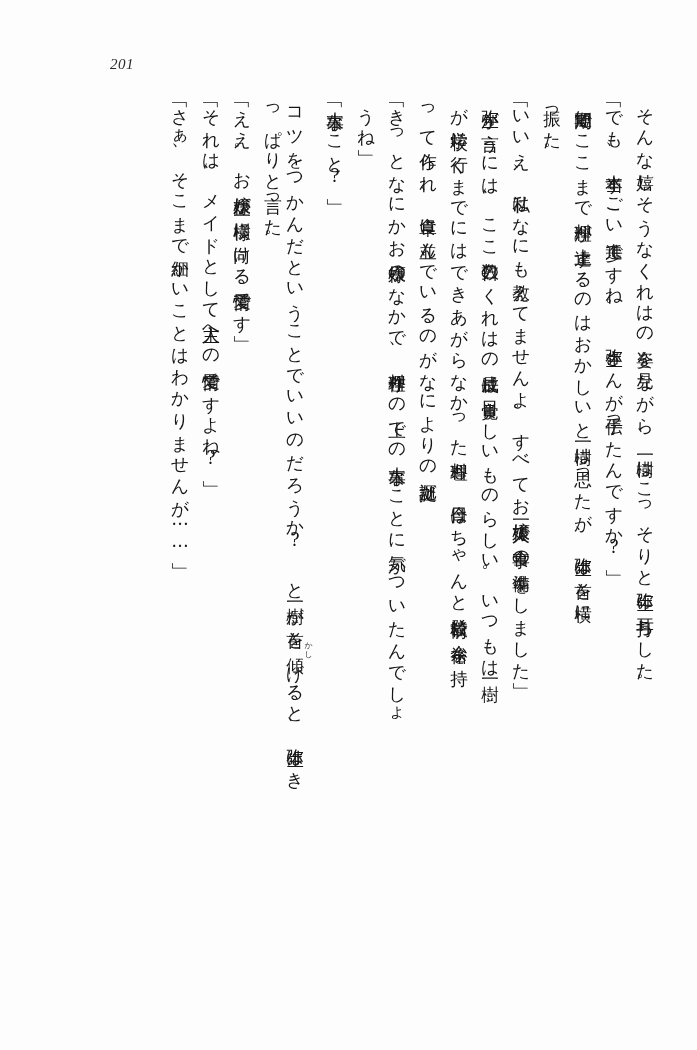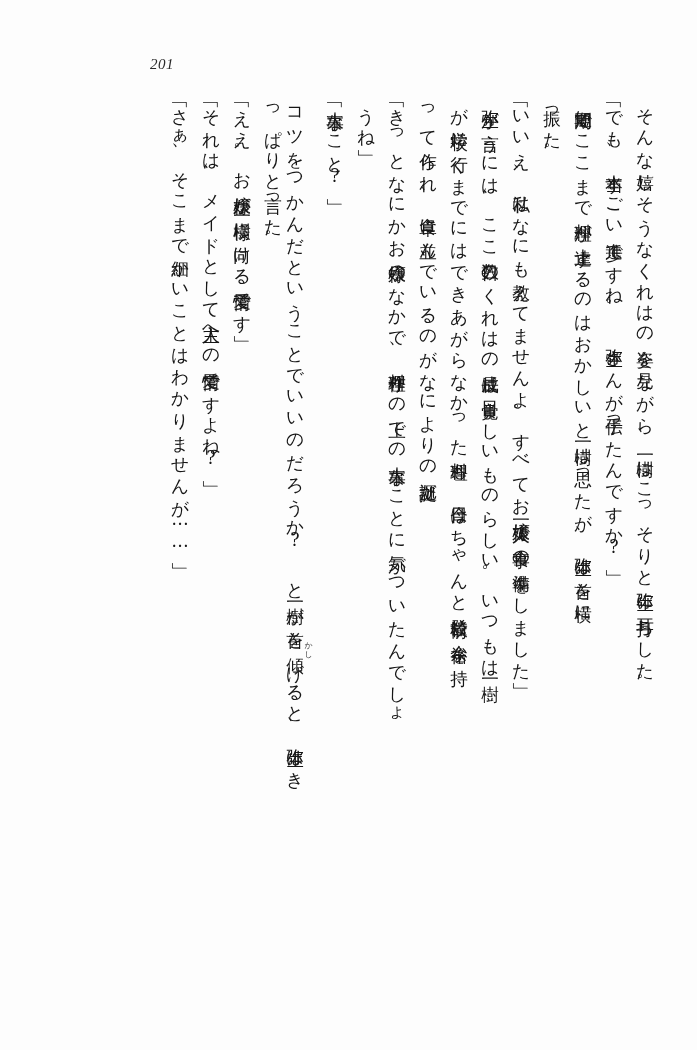--- a/index.html
+++ b/index.html
@@ -24,21 +24,20 @@
 
   .page-number {
     position: absolute;
     top: 56px;
     left: 110px;
     font-size: 15px;
     font-style: italic;
     font-family: "Liberation Serif", "DejaVu Serif", serif;
     color: #2b2b2b;
     letter-spacing: 0.5px;
-    margin-left: 40px;
   }
 
   
   .text-body {
     position: absolute;
     top: 96px;
     right: 44px;
     left: 78px;
     bottom: 52px;
     display: flex;

